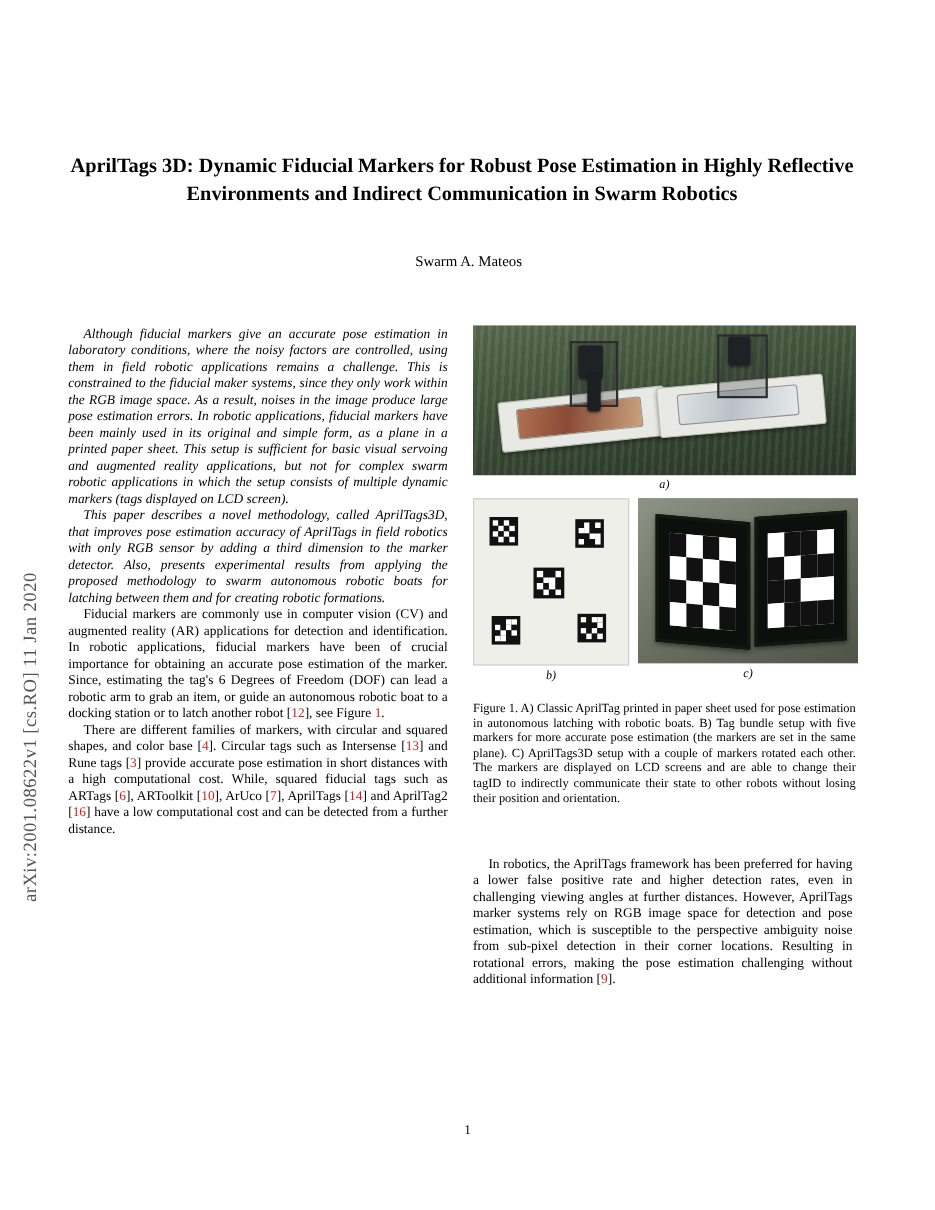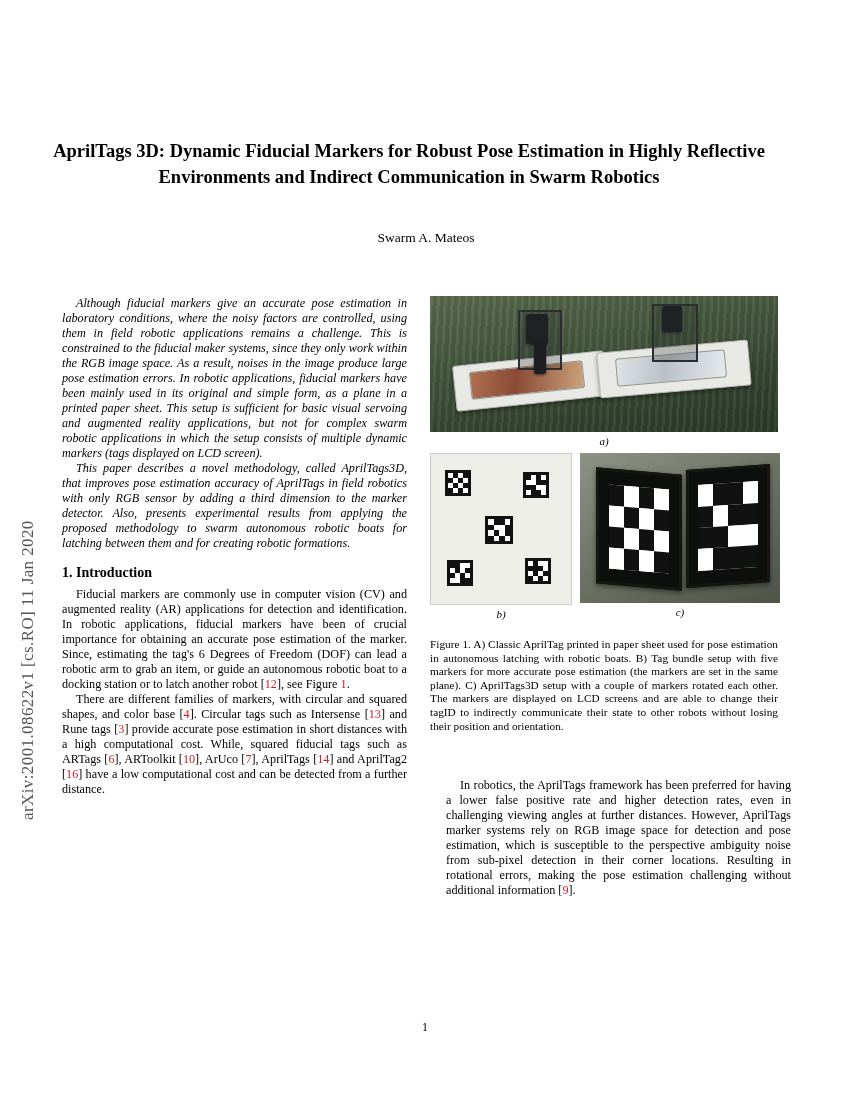--- a/index.html
+++ b/index.html
@@ -30,21 +30,21 @@
     transform: rotate(-90deg) translate(-100%, 0);
     font-family: "Liberation Serif", serif;
     font-size: 17px;
     letter-spacing: 0.4px;
     color: #555;
     white-space: nowrap;
   }
 
   .title-block {
     position: absolute;
-    left: 53px;
+    left: 64px;
     top: 138px;
     width: 712px;
     text-align: center;
   }
   .paper-title {
     font-family: "Liberation Serif", serif;
     font-weight: bold;
     font-size: 18.5px;
     line-height: 26px;
     margin: 0;
@@ -62,21 +62,21 @@
   
   .col {
     position: absolute;
     top: 296px;
     width: 345px;
     font-size: 12.2px;
     line-height: 15.0px;
     text-align: justify;
   }
   .col-left { left: 62px; }
-  .col-right { left: 430px; margin-left: 16px; }
+  .col-right { left: 430px; }
 
   h2.section-head {
     font-size: 14px;
     font-weight: bold;
     margin: 14px 0 7px 0;
     text-align: left;
   }
   .abstract-head {
     text-align: center;
     font-size: 14px;
@@ -222,21 +222,20 @@
   </div>
 
   <div class="author-block">
     <div>Swarm A. Mateos</div>
   </div>
 
   <div class="col col-left">
     <p class="abs">Although fiducial markers give an accurate pose estimation in laboratory conditions, where the noisy factors are controlled, using them in field robotic applications remains a challenge. This is constrained to the fiducial maker systems, since they only work within the RGB image space. As a result, noises in the image produce large pose estimation errors. In robotic applications, fiducial markers have been mainly used in its original and simple form, as a plane in a printed paper sheet. This setup is sufficient for basic visual servoing and augmented reality applications, but not for complex swarm robotic applications in which the setup consists of multiple dynamic markers (tags displayed on LCD screen).</p>
     <p class="abs">This paper describes a novel methodology, called AprilTags3D, that improves pose estimation accuracy of AprilTags in field robotics with only RGB sensor by adding a third dimension to the marker detector. Also, presents experimental results from applying the proposed methodology to swarm autonomous robotic boats for latching between them and for creating robotic formations.</p>
 
-    <h2 class="section-head">1. Introduction</h2>
 
     <p class="body-p"><span>Fiducial markers are commonly use in computer vision (CV) and augmented reality (AR) applications for detection and identification. In robotic applications, fiducial markers have been of crucial importance for obtaining an accurate pose estimation of the marker. Since, estimating the tag's 6 Degrees of Freedom (DOF) can lead a robotic arm to grab an item, or guide an autonomous robotic boat to a docking station or to latch another robot [</span><span class="cite">12</span><span>], see Figure </span><span class="cite">1</span><span>.</span></p>
 
     <p class="body-p"><span>There are different families of markers, with circular and squared shapes, and color base [</span><span class="cite">4</span><span>]. Circular tags such as Intersense [</span><span class="cite">13</span><span>] and Rune tags [</span><span class="cite">3</span><span>] provide accurate pose estimation in short distances with a high computational cost. While, squared fiducial tags such as ARTags [</span><span class="cite">6</span><span>], ARToolkit [</span><span class="cite">10</span><span>], ArUco [</span><span class="cite">7</span><span>], AprilTags [</span><span class="cite">14</span><span>] and AprilTag2 [</span><span class="cite">16</span><span>] have a low computational cost and can be detected from a further distance.</span></p>
   </div>
 
   <div class="figure-wrap">
 
     <div class="fig-a">
       <div class="water"></div>

